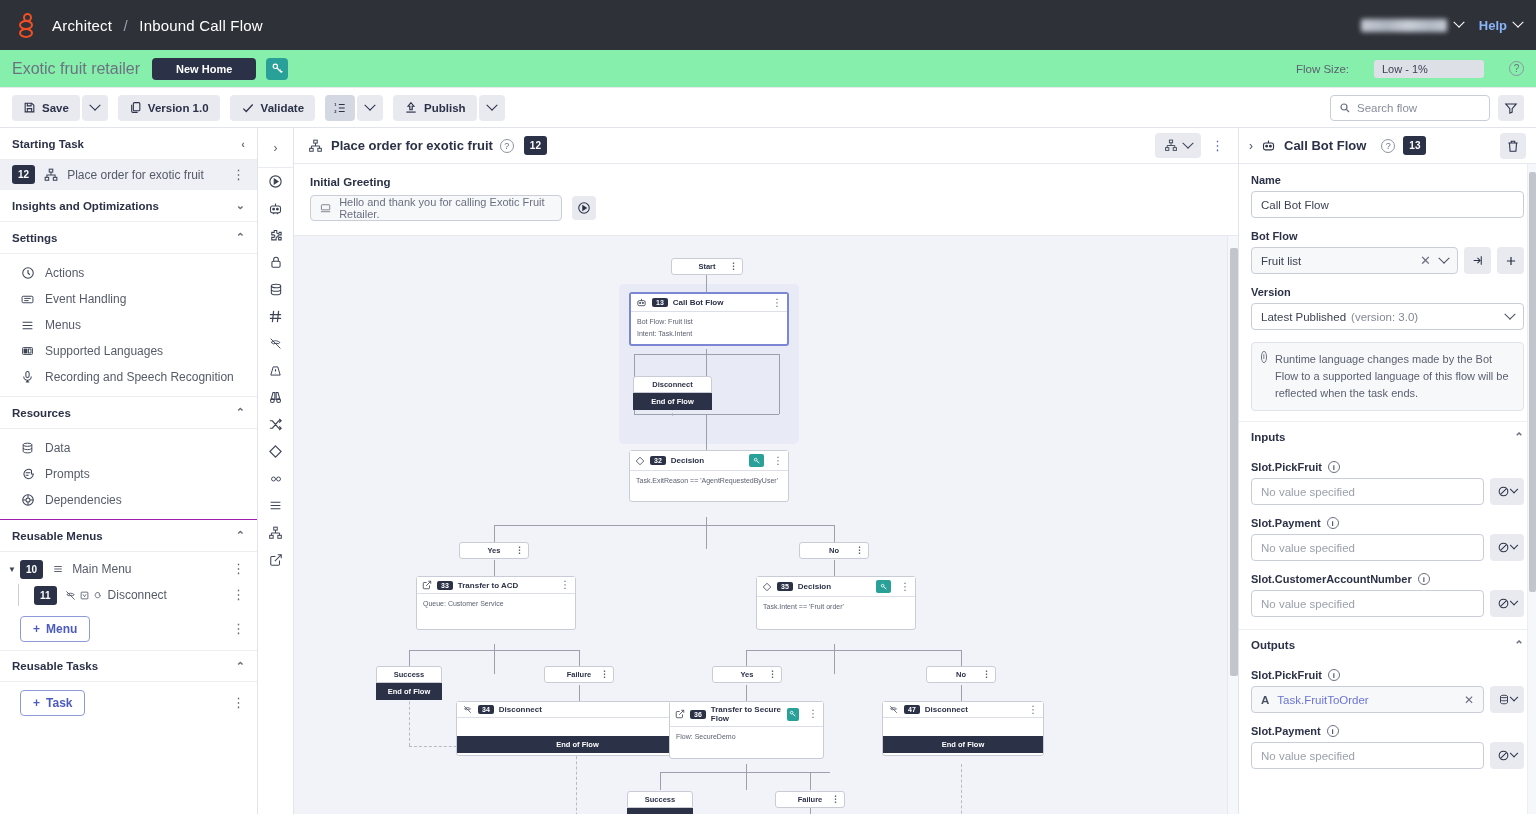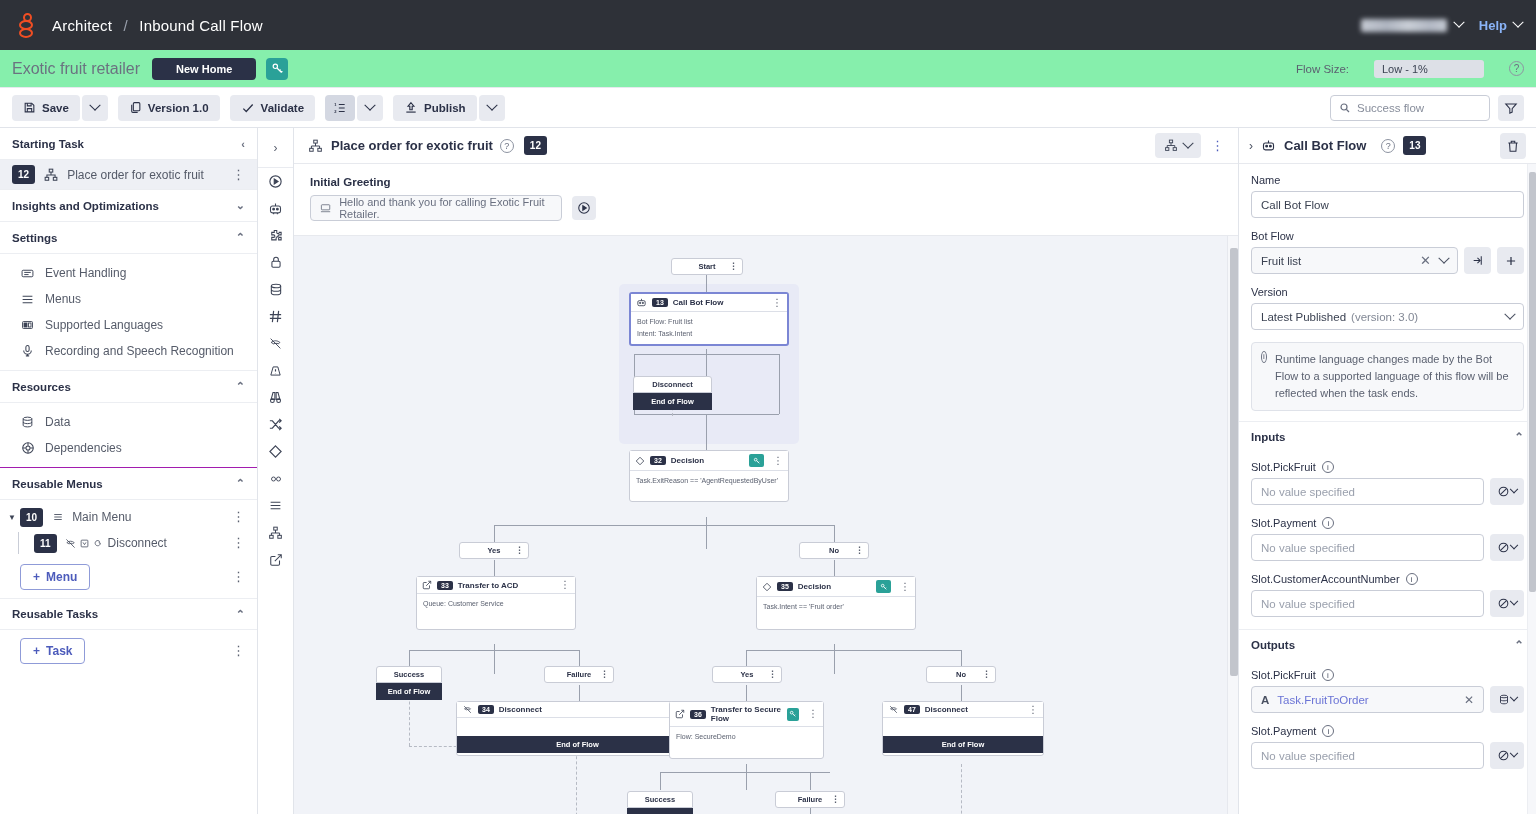--- a/index.html
+++ b/index.html
@@ -94,21 +94,21 @@
   .grp{position:absolute;background:#e8eaf6;border-radius:5px;}
   .ln{position:absolute;background:#9aa0ad;}
   .dln{position:absolute;border-left:1px dashed #b6bac4;}
   .dlnh{position:absolute;border-top:1px dashed #b6bac4;}
   
   .rpanel{width:298px;border-left:1px solid #e1e4ea;background:#fff;display:flex;flex-direction:column;position:relative;}
   .rp-head{height:36px;display:flex;align-items:center;padding:0 10px;border-bottom:1px solid #e7e9ee;gap:8px;}
   .rp-title{font-size:13px;font-weight:bold;}
   .rp-del{margin-left:auto;width:26px;height:26px;background:#e8eaf0;border-radius:4px;display:flex;align-items:center;justify-content:center;}
   .rp-body{flex:1;overflow:hidden;padding:10px 12px 0 12px;position:relative;}
-  .fld-lbl{font-size:11px;font-weight:normal;margin:0 0 5px 0;display:flex;align-items:center;gap:6px;}
+  .fld-lbl{font-size:11px;font-weight:bold;margin:0 0 5px 0;display:flex;align-items:center;gap:6px;}
   .inp{height:27px;border:1px solid #c9cdd7;border-radius:4px;display:flex;align-items:center;padding:0 9px;font-size:11.5px;color:#3b4252;background:#fff;margin-bottom:12px;}
   .inp.ph{color:#9aa0ad;}
   .row{display:flex;gap:6px;align-items:center;margin-bottom:12px;}
   .row .inp{flex:1;margin-bottom:0;}
   .sqbtn{width:27px;height:27px;background:#e8eaf0;border-radius:4px;display:flex;align-items:center;justify-content:center;}
   .wide-sq{width:34px;height:27px;background:#e8eaf0;border-radius:4px;display:flex;align-items:center;justify-content:center;gap:1px;}
   .note{border:1px solid #dfe2e9;background:#f7f8fa;border-radius:4px;padding:8px 9px;display:flex;gap:8px;font-size:11px;color:#5b6170;line-height:1.55;margin-bottom:10px;}
   .acc{height:30px;display:flex;align-items:center;font-size:11.5px;font-weight:bold;border-top:1px solid #eceef2;margin:0 -12px;padding:0 12px;}
   .acc .caret{margin-left:auto;color:#6a7080;}
   .acc-body{padding-top:10px;}
@@ -212,21 +212,21 @@
     <div class="tb-split">
         <span class="chev" style="color:#2b3147"></span>
       </div>
   </div>
   <div class="searchwrap">
     <div class="searchbox">
       <svg width="12" height="12" viewBox="0 0 24 24" fill="none" stroke="#6a7080" stroke-width="2.4">
           <circle cx="10" cy="10" r="6"></circle>
           <path d="M15 15l5 5"></path>
         </svg>
-      <span>Success flow</span>
+      <span>Search flow</span>
     </div>
     <div class="filterbtn">
       <svg width="14" height="14" viewBox="0 0 24 24" fill="none" stroke="#2b3147" stroke-width="1.8">
           <path d="M3 5h18l-7 8v6l-4 2v-8z"></path>
         </svg>
     </div>
   </div>
 </div>
 
 <div class="main">
@@ -256,20 +256,29 @@
       <span class="caret">⌄</span>
     </div>
 
     <div class="sec-head">
       <span>Settings</span>
       <span class="caret">⌃</span>
     </div>
     <div style="padding:6px 0 6px 0;border-bottom:1px solid #eceef2;">
       <div class="nav-item">
         <span class="ic">
+            <svg width="14" height="14" viewBox="0 0 24 24" fill="none" stroke="#3d4456" stroke-width="1.8">
+              <circle cx="12" cy="12" r="9"></circle>
+              <path d="M12 7v5l3 3" stroke-width="2"></path>
+            </svg>
+          </span>
+        <span>Actions</span>
+      </div>
+      <div class="nav-item">
+        <span class="ic">
             <svg width="15" height="13" viewBox="0 0 24 24" fill="none" stroke="#3d4456" stroke-width="1.8">
               <rect x="2" y="6" width="20" height="12" rx="2"></rect>
               <path d="M6 10h12M6 14h8"></path>
             </svg>
           </span>
         <span>Event Handling</span>
       </div>
       <div class="nav-item">
         <span class="ic">
             <svg width="15" height="13" viewBox="0 0 24 24" fill="none" stroke="#3d4456" stroke-width="2">
@@ -305,20 +314,29 @@
     </div>
     <div style="padding:6px 0 6px 0;border-bottom:1px solid #a21caf;">
       <div class="nav-item">
         <span class="ic">
             <svg width="13" height="14" viewBox="0 0 24 24" fill="none" stroke="#3d4456" stroke-width="1.8">
               <ellipse cx="12" cy="6" rx="8" ry="3"></ellipse>
               <path d="M4 6v12c0 1.7 3.6 3 8 3s8-1.3 8-3V6M4 12c0 1.7 3.6 3 8 3s8-1.3 8-3"></path>
             </svg>
           </span>
         <span>Data</span>
+      </div>
+      <div class="nav-item">
+        <span class="ic">
+            <svg width="14" height="14" viewBox="0 0 24 24" fill="none" stroke="#3d4456" stroke-width="1.8">
+              <path d="M21 12a8 8 0 11-3-6.2V12z"></path>
+              <path d="M8 10h8M8 14h5"></path>
+            </svg>
+          </span>
+        <span>Prompts</span>
       </div>
       <div class="nav-item">
         <span class="ic">
             <svg width="14" height="14" viewBox="0 0 24 24" fill="none" stroke="#3d4456" stroke-width="1.8">
               <circle cx="12" cy="12" r="9"></circle>
               <circle cx="12" cy="12" r="3.5"></circle>
               <path d="M12 3v5M12 16v5M3 12h5M16 12h5"></path>
             </svg>
           </span>
         <span>Dependencies</span>

